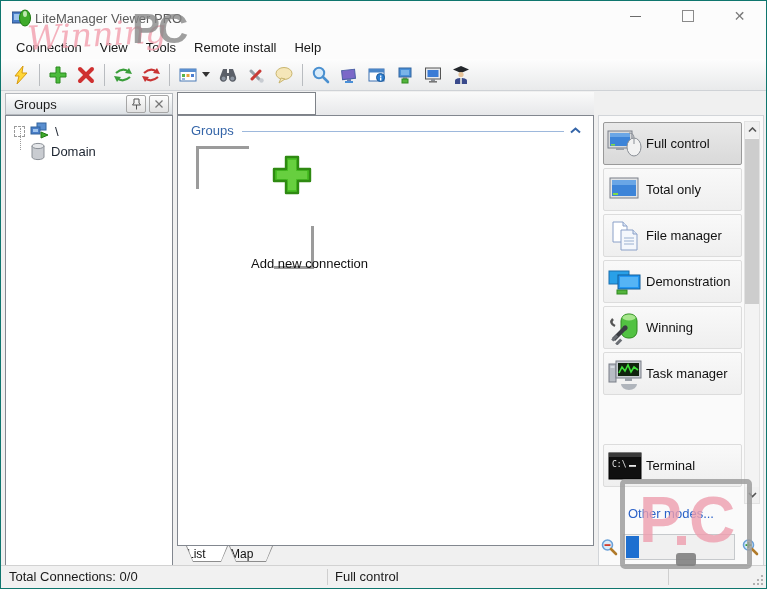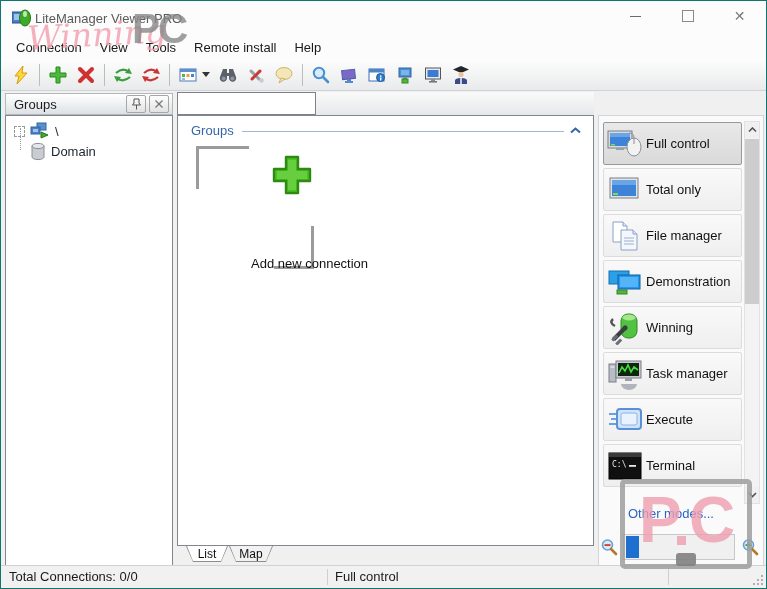--- a/index.html
+++ b/index.html
@@ -41,21 +41,21 @@
   #center-body{position:absolute;left:176px;top:114px;width:417px;height:431px;background:#fff;border:1px solid #82878f;box-sizing:border-box;}
   #grp-hdr{position:absolute;left:13px;top:7px;right:12px;display:flex;align-items:center;}
   #grp-hdr .t{font-size:13px;color:#3565a8;margin-right:8px;}
   #grp-hdr .line{flex:1;border-top:1px solid #9db8dc;margin-top:2px;}
   .corner-tl{position:absolute;border-left:3px solid #9b9b9b;border-top:3px solid #9b9b9b;}
   .corner-br{position:absolute;border-right:3px solid #9b9b9b;border-bottom:3px solid #9b9b9b;}
   #add-label{position:absolute;font-size:13px;color:#111;}
 
   
   .btab{position:absolute;height:16px;clip-path:polygon(0 0,100% 0,calc(100% - 7px) 100%,7px 100%);background:#8d8d8d;}
-  .btab .inner{position:absolute;left:1px;right:1px;top:0;bottom:1px;clip-path:polygon(0 0,100% 0,calc(100% - 6px) 100%,6px 100%);background:#fff;display:flex;align-items:center;justify-content:center;font-size:12px;color:#111;}
+  .btab .inner{position:absolute;left:1px;right:1px;top:0;bottom:1px;clip-path:polygon(0 0,100% 0,calc(100% - 6px) 100%,6px 100%);background:#fff;display:flex;align-items:center;font-size:12px;color:#111;}
   .btab.unsel .inner{background:#f2f2f2;}
 
   
   #modes-body{position:absolute;left:597px;top:114px;width:166px;height:451px;background:#fafafa;border:1px solid #d2d5d9;box-sizing:border-box;}
   .mode-btn{position:absolute;left:4px;width:139px;height:43px;background:linear-gradient(#f9f9f9,#efefef);border:1px solid #dcdcdc;border-radius:2px;box-sizing:border-box;display:flex;align-items:center;}
   .mode-btn.selected{background:linear-gradient(#e9e9e9,#d9d9d9);border:1px solid #999;}
   .mode-ico{width:42px;display:flex;align-items:center;justify-content:center;}
   .mode-lbl{font-size:13px;color:#111;}
   #modes-scroll{position:absolute;right:3px;top:5px;width:16px;height:383px;background:#f3f3f3;border:1px solid #e2e2e2;box-sizing:border-box;}
   .scroll-arrow{position:absolute;left:0;width:14px;height:16px;display:flex;align-items:center;justify-content:center;color:#555;font-size:9px;background:#f0f0f0;}
@@ -377,34 +377,20 @@
             <rect x="9" y="3" width="25" height="17" fill="#c8ccd2" stroke="#7a7f88"></rect>
             <rect x="11" y="5" width="21" height="13" fill="#10240e"></rect>
             <polyline points="12,15 15,9 18,13 21,7 24,14 27,9 31,12" fill="none" stroke="#3fe03a" stroke-width="1.6"></polyline>
             <rect x="18" y="20" width="7" height="3" fill="#9aa0a8"></rect>
             <path d="M14 26 h16 a4 3 0 0 1-16 0z" fill="#b0b5bc"></path>
           </svg>
       </div>
       <span class="mode-lbl">Task manager</span>
     </div>
 
-    <div class="mode-btn" style="top:282px;">
-      <div class="mode-ico">
-        <svg width="36" height="30" viewBox="0 0 36 30">
-            <g stroke="#6aa0e0" stroke-width="2">
-              <line x1="2" y1="9" x2="9" y2="9"></line>
-              <line x1="4" y1="14" x2="10" y2="14"></line>
-              <line x1="2" y1="19" x2="9" y2="19"></line>
-            </g>
-            <rect x="10" y="4" width="24" height="20" rx="3" fill="#cfe4fa" stroke="#5a90d8" stroke-width="2"></rect>
-            <rect x="14" y="8" width="16" height="12" rx="2" fill="#eaf3fd" stroke="#8ab4e8"></rect>
-          </svg>
-      </div>
-      <span class="mode-lbl">Execute</span>
-    </div>
 
     <div class="mode-btn" style="top:328px;">
       <div class="mode-ico">
         <svg width="36" height="30" viewBox="0 0 36 30">
             <rect x="2" y="2" width="32" height="26" fill="#101010" stroke="#000"></rect>
             <rect x="2" y="2" width="32" height="4" fill="#3a3a3a"></rect>
             <text x="5" y="16" font-family="DejaVu Sans Mono, monospace" font-size="8" fill="#e8e8e8">C:\</text>
             <rect x="22" y="14" width="7" height="1.8" fill="#e8e8e8"></rect>
           </svg>
       </div>

